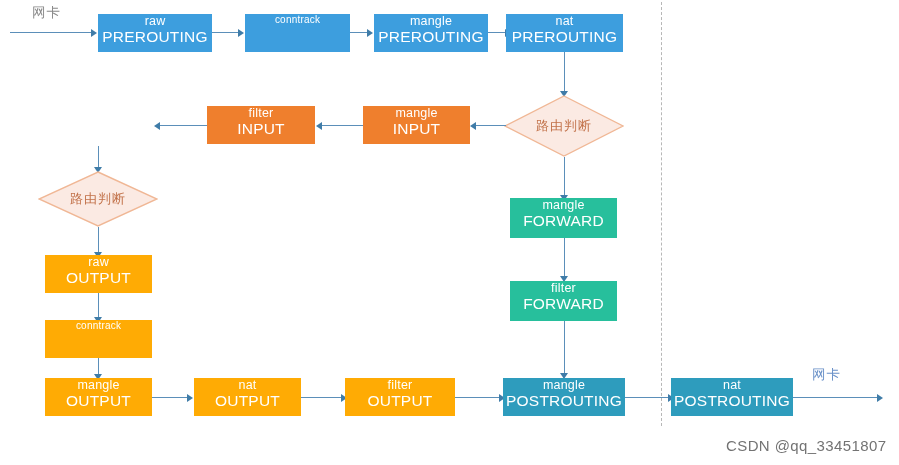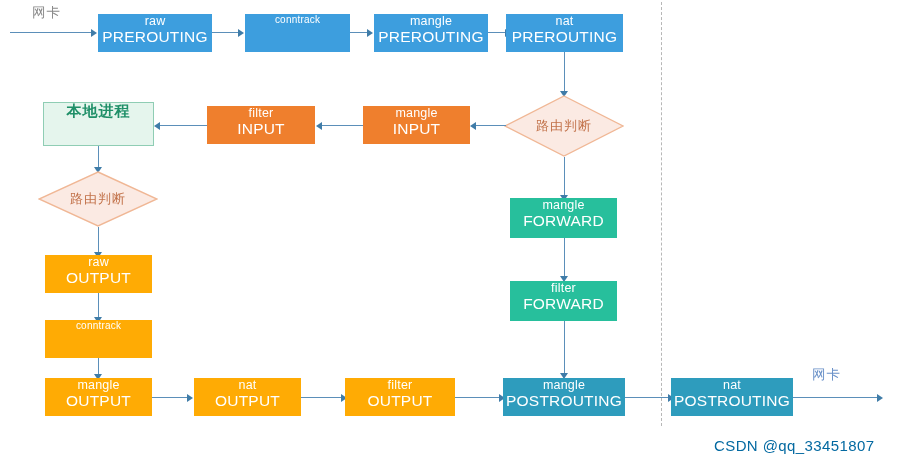--- a/index.html
+++ b/index.html
@@ -89,23 +89,24 @@
     position:absolute;
     font-family:"Liberation Serif","DejaVu Serif",serif;
     font-size:17px;
     color:#dcdcdc;
     white-space:nowrap;
     letter-spacing:.5px;
   }
   .wm-csdn{
     position:absolute;
     font-size:15px;
-    color:#0369a1;
+    color:#737373;
     white-space:nowrap;
     letter-spacing:.4px;
+    margin-left:12px;
   }
 </style>
 </head>
 <body>
 
 <div id="canvas">
 
   <div class="divider" style="left:661px;top:2px;height:424px;"></div>
 
   <div class="nic-label nic-in" style="left:32px;top:4px;">网卡</div>
@@ -166,23 +167,20 @@
   <div class="arrow left" style="left:316px;top:121.5px;"></div>
 
   <div class="node c-orange" style="left:207px;top:106px;width:108px;height:38px;">
     <span class="l1">filter</span>
     <span class="l2">INPUT</span>
   </div>
 
   <div class="hline" style="left:160px;top:125px;width:47px;"></div>
   <div class="arrow left" style="left:154px;top:121.5px;"></div>
 
-  <div class="node c-mint" style="left:43px;top:102px;width:111px;height:44px;">
-    <span class="l1">本地进程</span>
-  </div>
 
   <div class="vline" style="left:97.5px;top:146px;height:23px;"></div>
   <div class="arrow down" style="left:94px;top:167px;"></div>
 
   <div class="diamond" style="left:38px;top:171px;width:120px;height:56px;">
     <svg class="dshape" viewBox="0 0 120 56" preserveAspectRatio="none">
       <polygon points="60,1 119,28 60,55 1,28" fill="#fbeae3" stroke="#f0b795" stroke-width="1.4"></polygon>
     </svg>
     <span class="dlabel">路由判断</span>
   </div>

